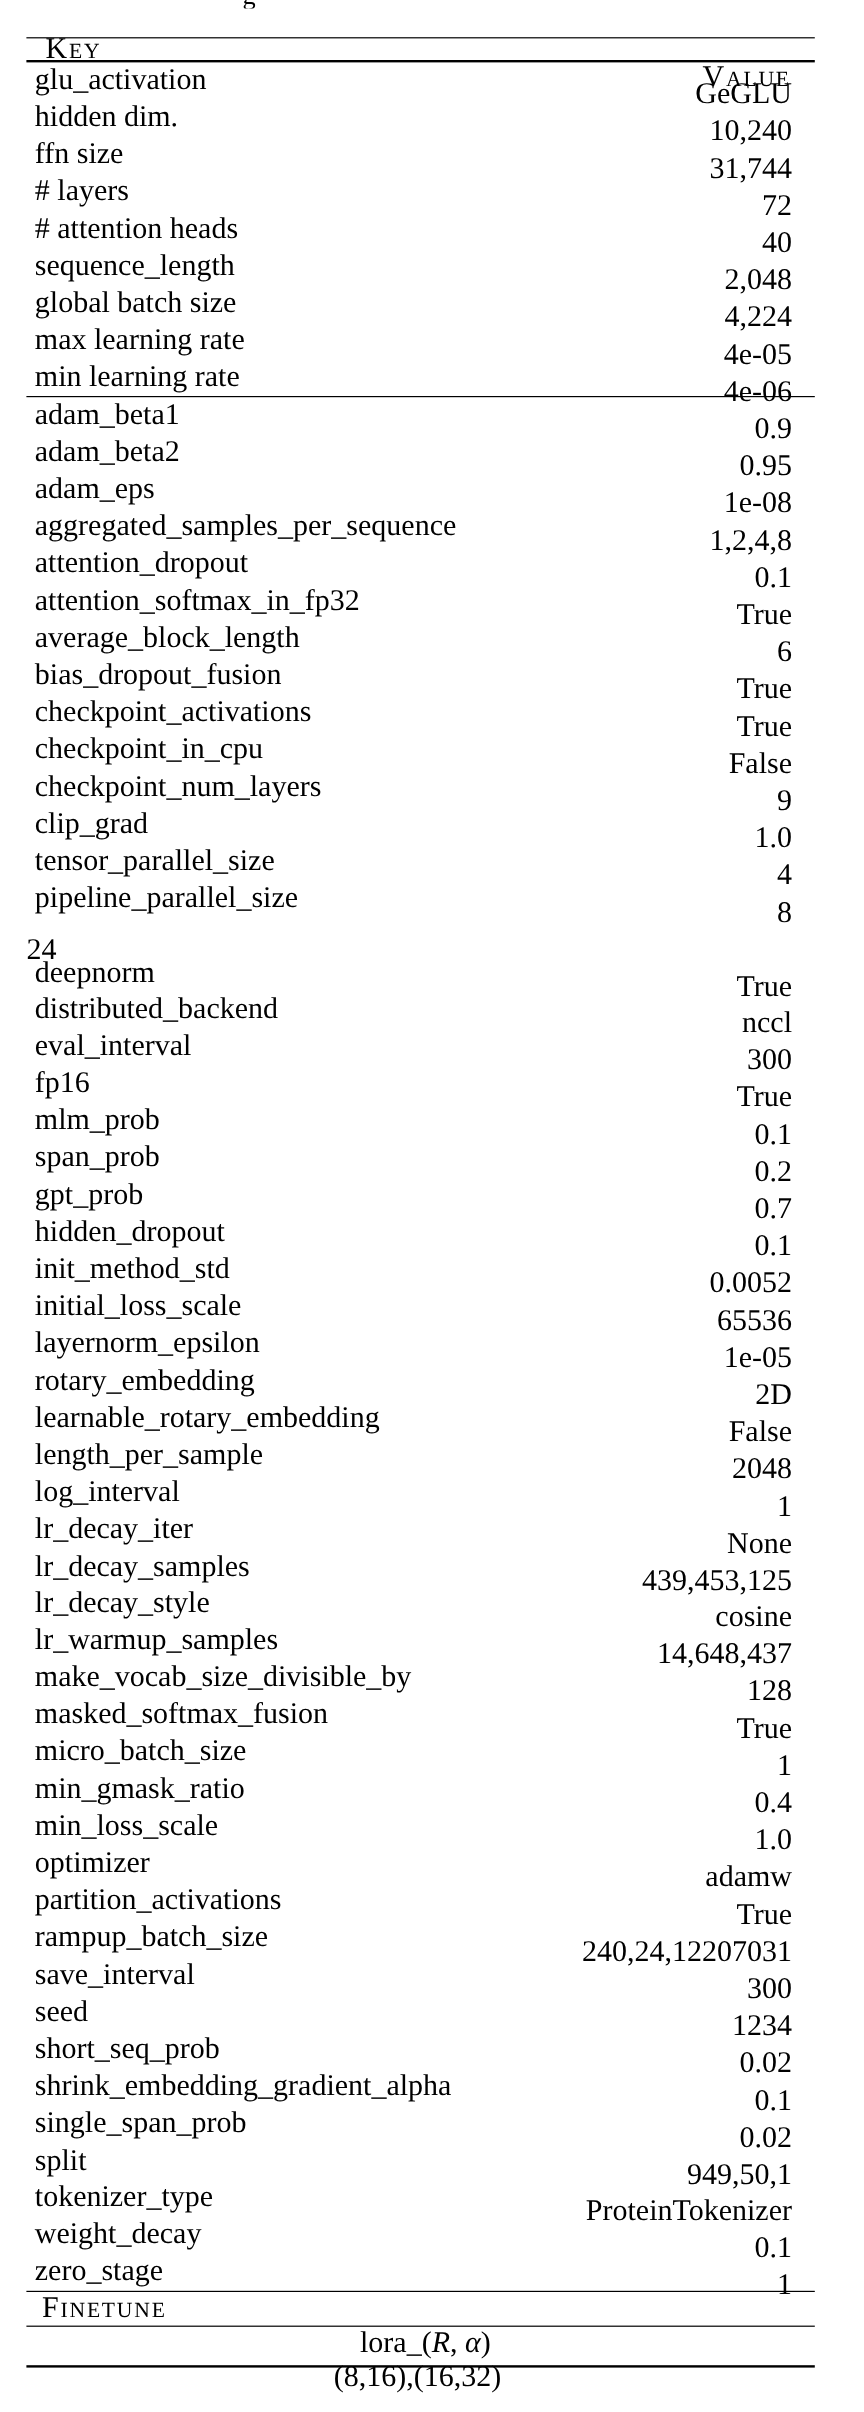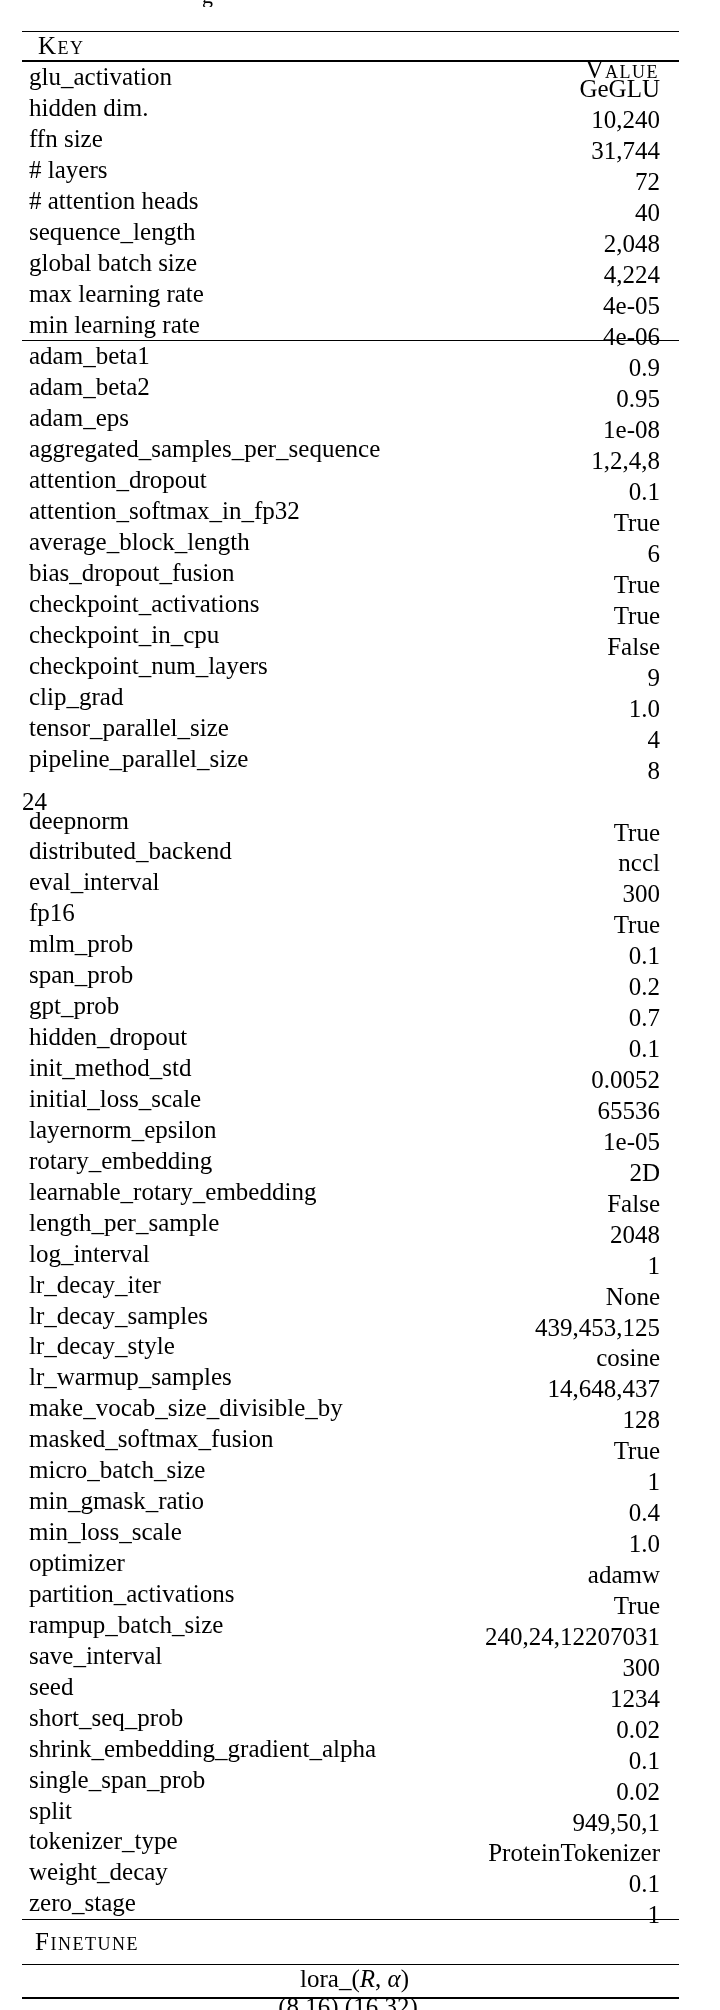--- a/index.html
+++ b/index.html
@@ -34,21 +34,21 @@
     top: 31px;
     width: 657px;
     box-sizing: border-box;
   }
   .hp-table * { box-sizing: border-box; }
 
   .thead {
     display: flex;
     justify-content: space-between;
     align-items: center;
-    height: 31px;
+    height: 21px;
     border-top: 1.5px solid #000;
     border-bottom: 2px solid #000;
   }
   .sc {
     font-variant: small-caps;
     font-variant-caps: small-caps;
     letter-spacing: 1.5px;
   }
   .thead .k { padding-left: 16px; }
   .thead .v { padding-right: 20px; text-align: right; margin-top: 48px; }
@@ -60,21 +60,21 @@
     height: 30.95px;
     line-height: 30.95px;
     white-space: nowrap;
   }
   .rows .row .k { padding-left: 7px; }
   .rows .row .v { padding-right: 19px; text-align: right; margin-top: 24px; }
 
   .sec2 { border-top: 1.5px solid #000; }
 
   .ft-head {
-    height: 46px;
+    height: 30px;
     border-top: 1.5px solid #000;
     border-bottom: 1.5px solid #000;
     display: flex;
     align-items: center;
     padding-left: 13px;
   }
 
   .lora-row {
     height: 34px;
     border-bottom: 2px solid #000;

